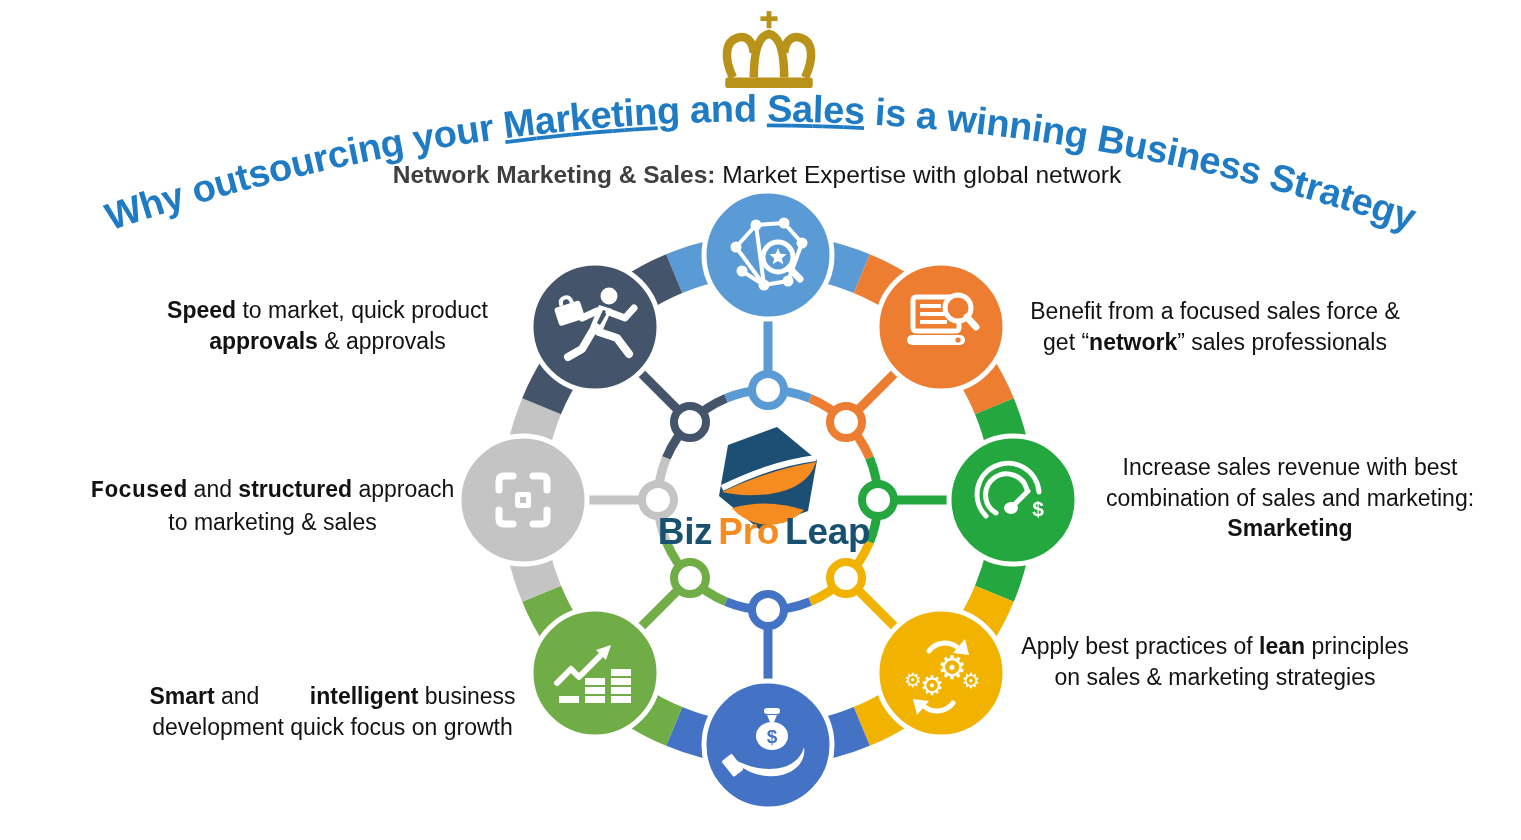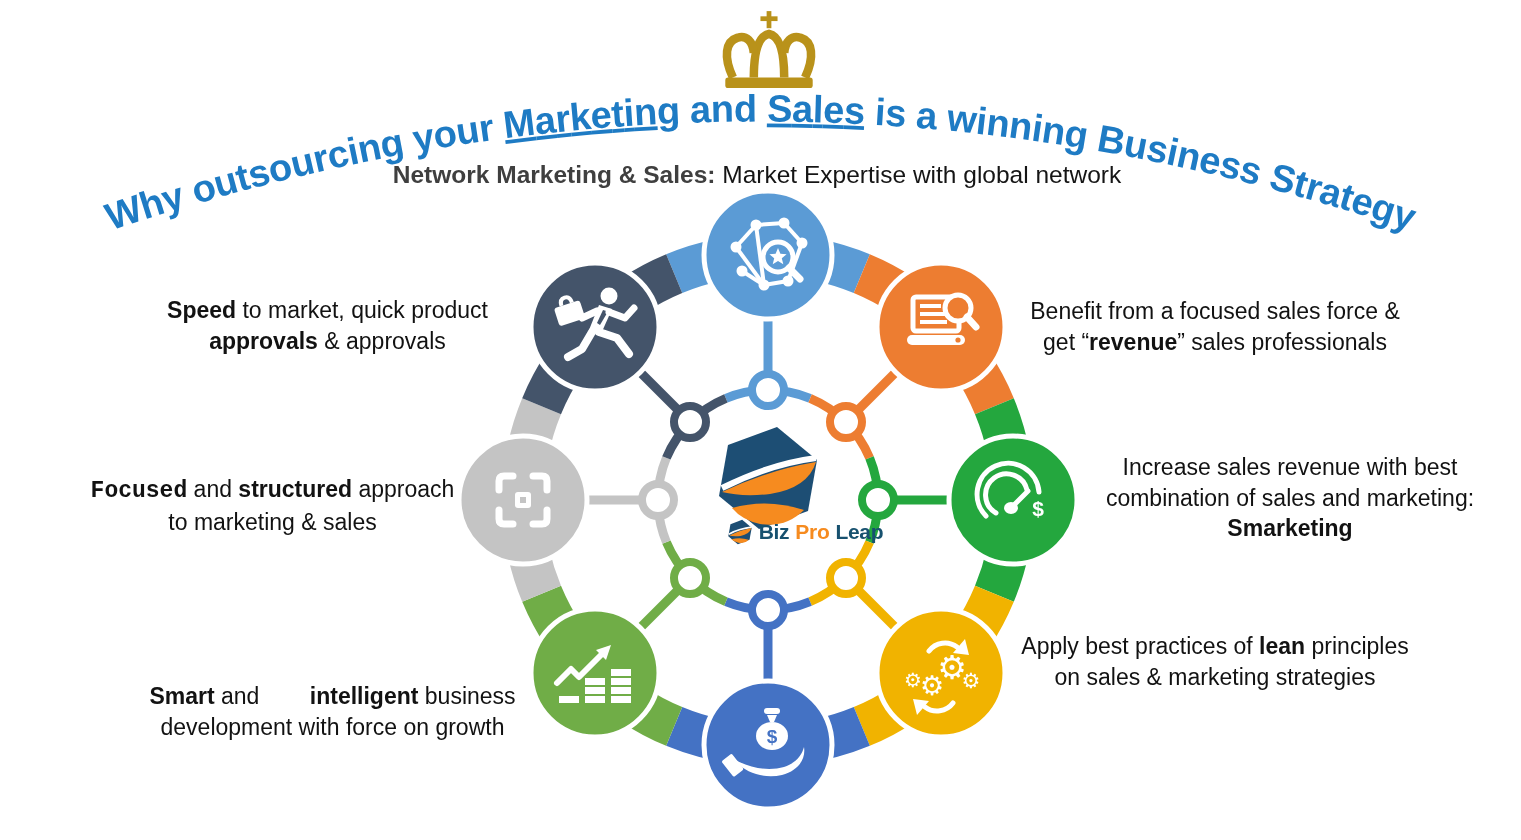--- a/index.html
+++ b/index.html
@@ -6,22 +6,22 @@
   #page{position:relative;width:1521px;height:840px;background:#ffffff;overflow:hidden;
         font-family:"Liberation Sans",sans-serif;}
   .abs{position:absolute;}
   .callout{position:absolute;text-align:center;font-size:23px;line-height:1.33;
            color:#121212;white-space:pre-line;font-family:"Liberation Sans",sans-serif;}
   .subtitle{position:absolute;left:297px;top:161px;width:920px;text-align:center;
             font-size:24.5px;color:#151515;}
   .subtitle .lead{font-weight:700;color:#3f3f3f;}
   .arch-text{font-family:"Liberation Sans",sans-serif;font-weight:700;font-size:38px;letter-spacing:-0.4px;}
   .arch-text .u{text-decoration:underline;}
-  .logo-line{position:absolute;left:700px;top:512px;width:210px;height:40px;display:flex;
-             align-items:center;justify-content:center;gap:6px;font-weight:700;font-size:21px;
+  .logo-line{position:absolute;left:656px;top:512px;width:210px;height:40px;display:flex;
+             align-items:center;justify-content:center;gap:6px;font-weight:700;font-size:37px;
              letter-spacing:-0.3px;}
   svg{display:block;}
 </style>
 </head>
 <body>
 
 <div id="page">
 
   <svg class="abs" style="left:712px;top:6px;" width="114" height="90" viewBox="0 0 120 92">
     <path d="M60 4 V22" fill="none" stroke-width="5" stroke="#B9921A"></path>
@@ -233,24 +233,24 @@
       <path d="M -20 17 Q 0 11 20 18 Q 10 27 -4 25 Q -14 23 -20 17 Z" fill="#F68B1F"></path>
     </svg>
     <span style="color:#17516F">Biz</span>
       <span style="color:#F68B1F">Pro</span>
       <span style="color:#17516F">Leap</span>
   </div>
 
   <div class="callout" style="left:130px;top:295px;width:395px;"><span style="font-weight: 700;">Speed</span><span> to market, quick product
 </span><span style="font-weight: 700;">approvals</span><span> &amp; approvals</span></div>
   <div class="callout" style="left:995px;top:296px;width:440px;"><span>Benefit from a focused sales force &amp;
-get “</span><span style="font-weight: 700;">revenue</span><span>” sales professionals</span></div>
+get “</span><span style="font-weight: 700;">network</span><span>” sales professionals</span></div>
   <div class="callout" style="left:70px;top:474px;width:405px;"><span style="font-weight: 700; font-family: Liberation Mono, monospace;">Focused</span><span> and </span><span style="font-weight: 700;">structured</span><span> approach
 to marketing &amp; sales</span></div>
   <div class="callout" style="left:1080px;top:452px;width:420px;"><span>Increase sales revenue with best
 combination of sales and marketing:
 </span><span style="font-weight: 700;">Smarketing</span></div>
   <div class="callout" style="left:125px;top:681px;width:415px;"><span style="font-weight: 700;">Smart</span><span> and </span><span style="font-weight: 700; margin-left: 44px;">intelligent</span><span> business
-development with force on growth</span></div>
+development quick focus on growth</span></div>
   <div class="callout" style="left:1000px;top:631px;width:430px;"><span>Apply best practices of </span><span style="font-weight: 700;">lean</span><span> principles
 on sales &amp; marketing strategies</span></div>
 
 </div>
 
 </body></html>

